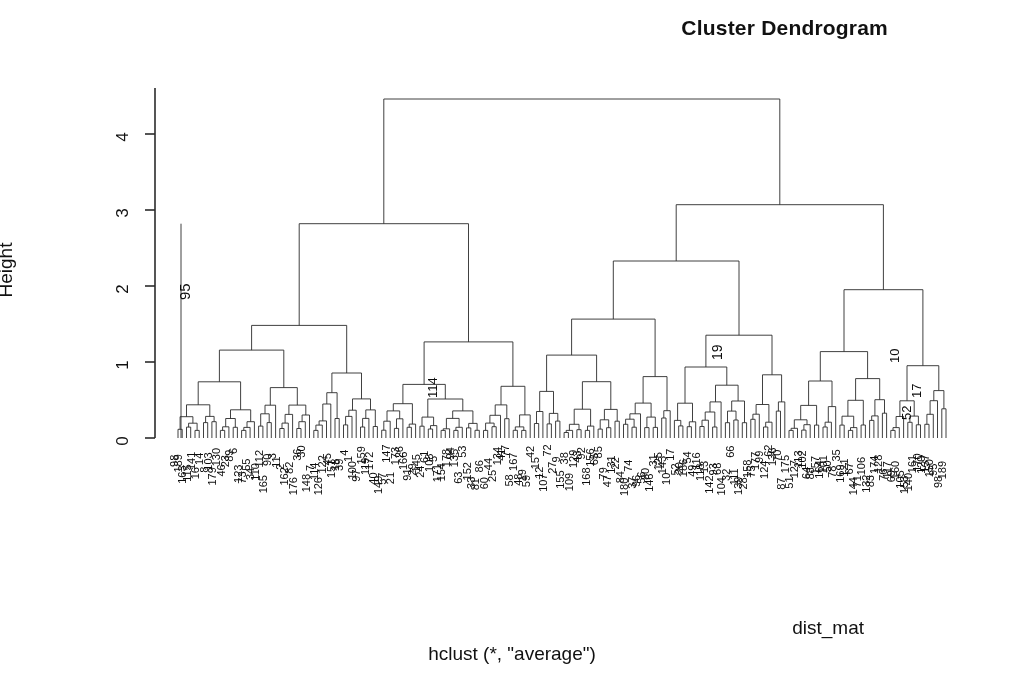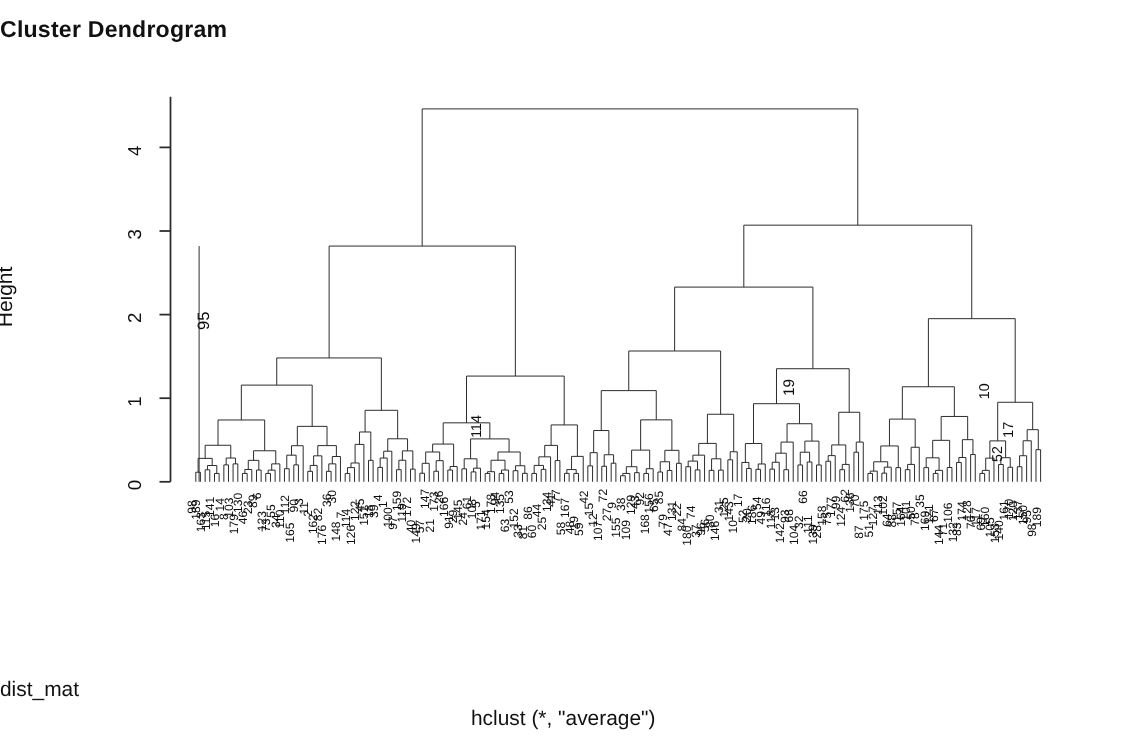--- a/index.html
+++ b/index.html
@@ -19,21 +19,21 @@
     position: absolute;
     left: 0; top: 0;
     width: 1024px;
     height: 681px;
   }
   .plot-title {
     position: absolute;
     left: 0;
     top: 16px;
     width: 888px;
-    text-align: left;
+    text-align: right;
     font-size: 21px;
     font-weight: bold;
     letter-spacing: 0.2px;
     color: #111111;
   }
   .ylab {
     position: absolute;
     left: 30px;
     top: 250px;
     width: 110px;
@@ -42,21 +42,21 @@
     transform: rotate(-90deg);
     transform-origin: 20px 55px;
     text-align: center;
     white-space: nowrap;
   }
   .xlab1 {
     position: absolute;
     left: 0;
     top: 617px;
     width: 864px;
-    text-align: left;
+    text-align: right;
     font-size: 19px;
     color: #111111;
   }
   .xlab2 {
     position: absolute;
     left: 0;
     top: 643px;
     width: 1024px;
     text-align: center;
     font-size: 19px;

